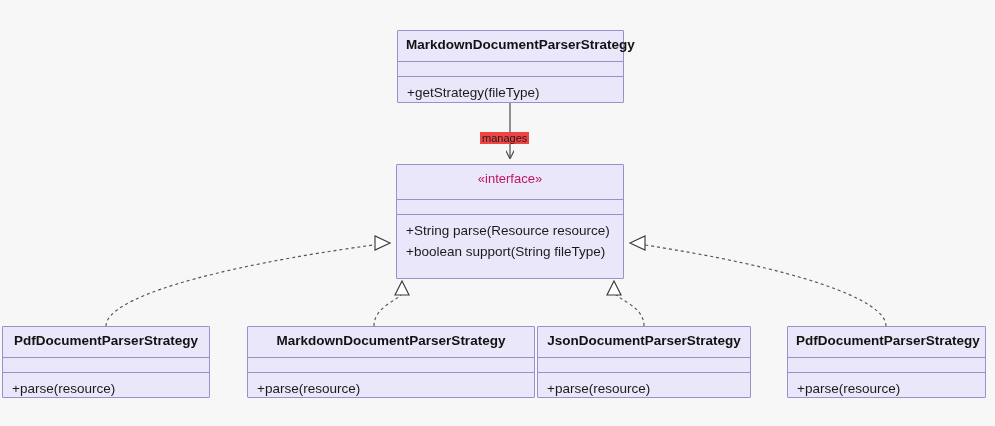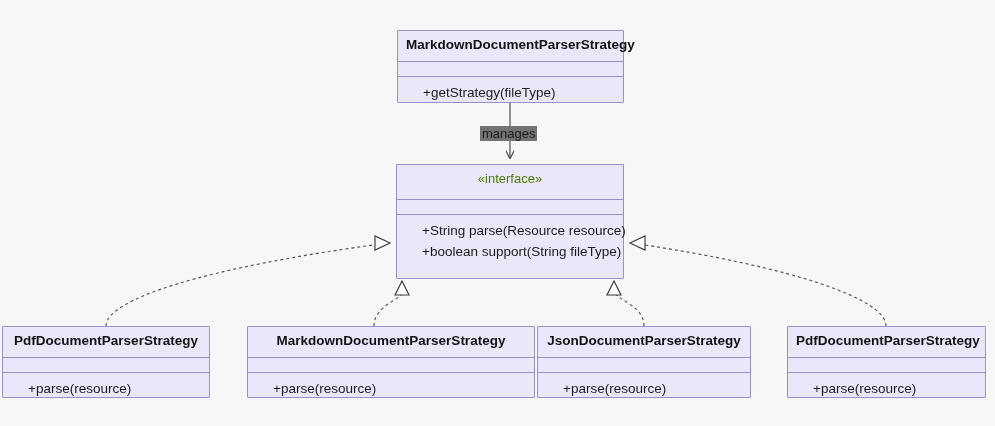--- a/index.html
+++ b/index.html
@@ -42,46 +42,46 @@
     font-weight: bold;
     font-size: 13.5px;
     line-height: 1.25;
     padding: 6px 8px 7px 8px;
     white-space: nowrap;
   }
   .uml-stereotype {
     display: block;
     font-weight: normal;
     font-size: 13px;
-    color: #4d7c0f;
+    color: #be185d;
     padding-bottom: 5px;
   }
   .uml-attrs {
     box-sizing: border-box;
     height: 15px;
     border-bottom: 1px solid #9c8fc9;
   }
   .uml-ops {
     box-sizing: border-box;
     padding: 6px 8px 7px 9px;
-    margin-left: 16px;
   }
   .uml-op {
     font-size: 13.5px;
     color: #1b1b1b;
     line-height: 1.52;
     white-space: nowrap;
   }
   .edge-label {
     position: absolute;
-    font-size: 13px;
+    font-size: 11px;
     color: #1d1d1d;
-    background: #737373;
+    background: #ef4444;
     padding: 0 2px;
     white-space: nowrap;
+    margin-top: 6px;
   }
 </style>
 </head>
 <body>
 
 <div id="diagram-canvas">
 
   <svg id="edge-layer" viewBox="0 0 995 426" width="995" height="426" xmlns="http://www.w3.org/2000/svg">
     <defs>
       <marker id="open-arrow" viewBox="0 0 10 10" refX="9" refY="5" markerWidth="7" markerHeight="7" orient="auto-start-reverse">

